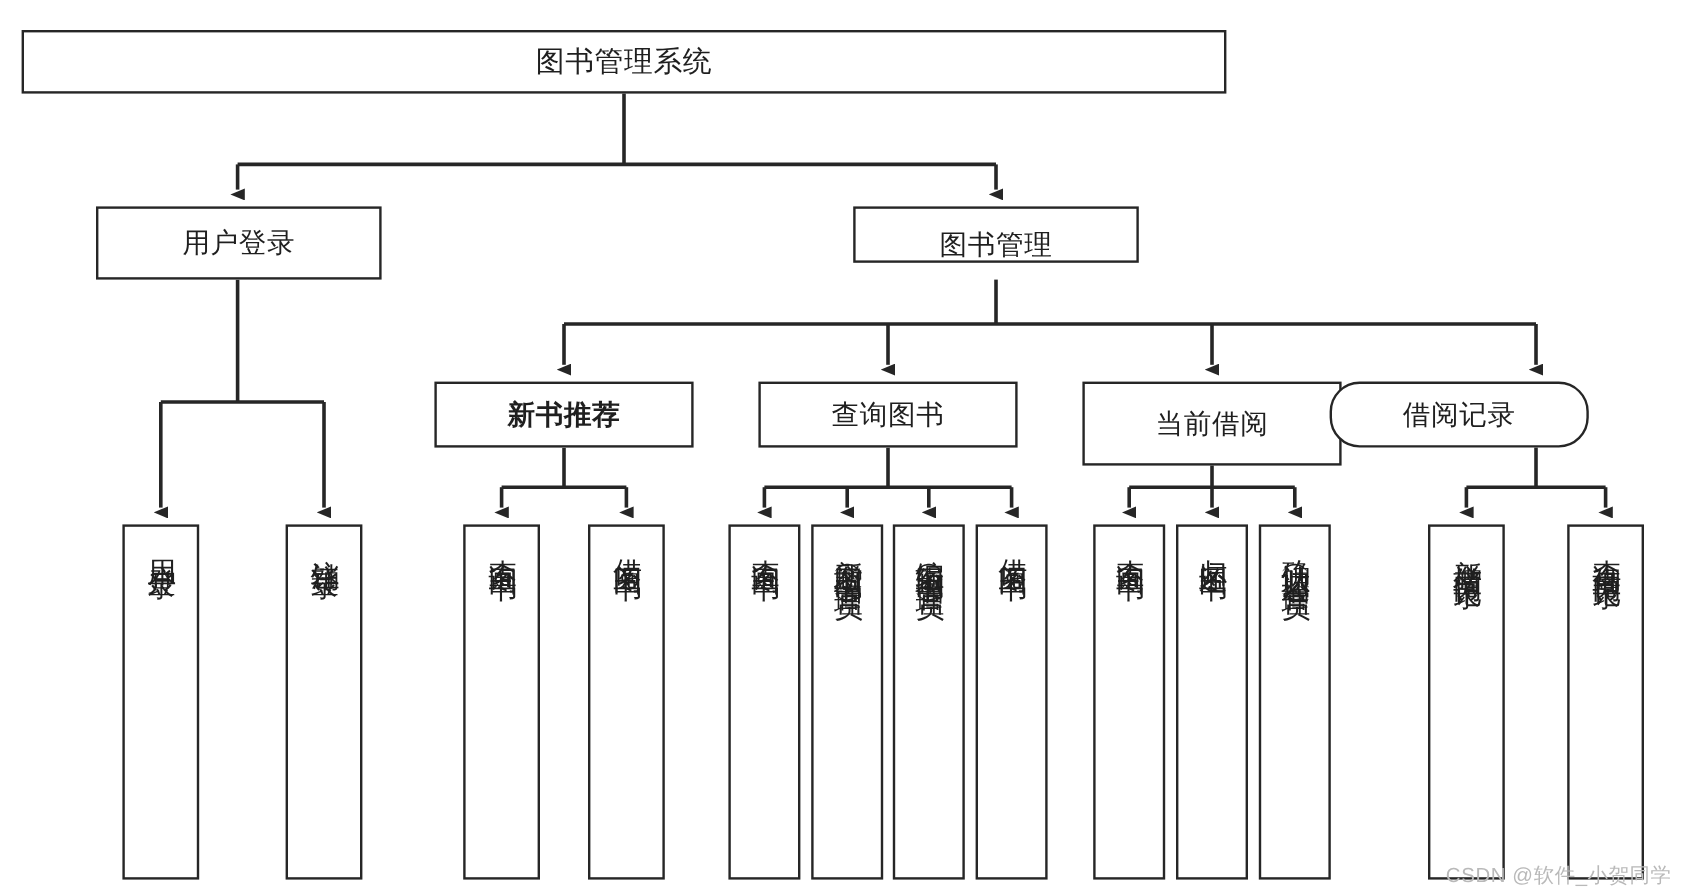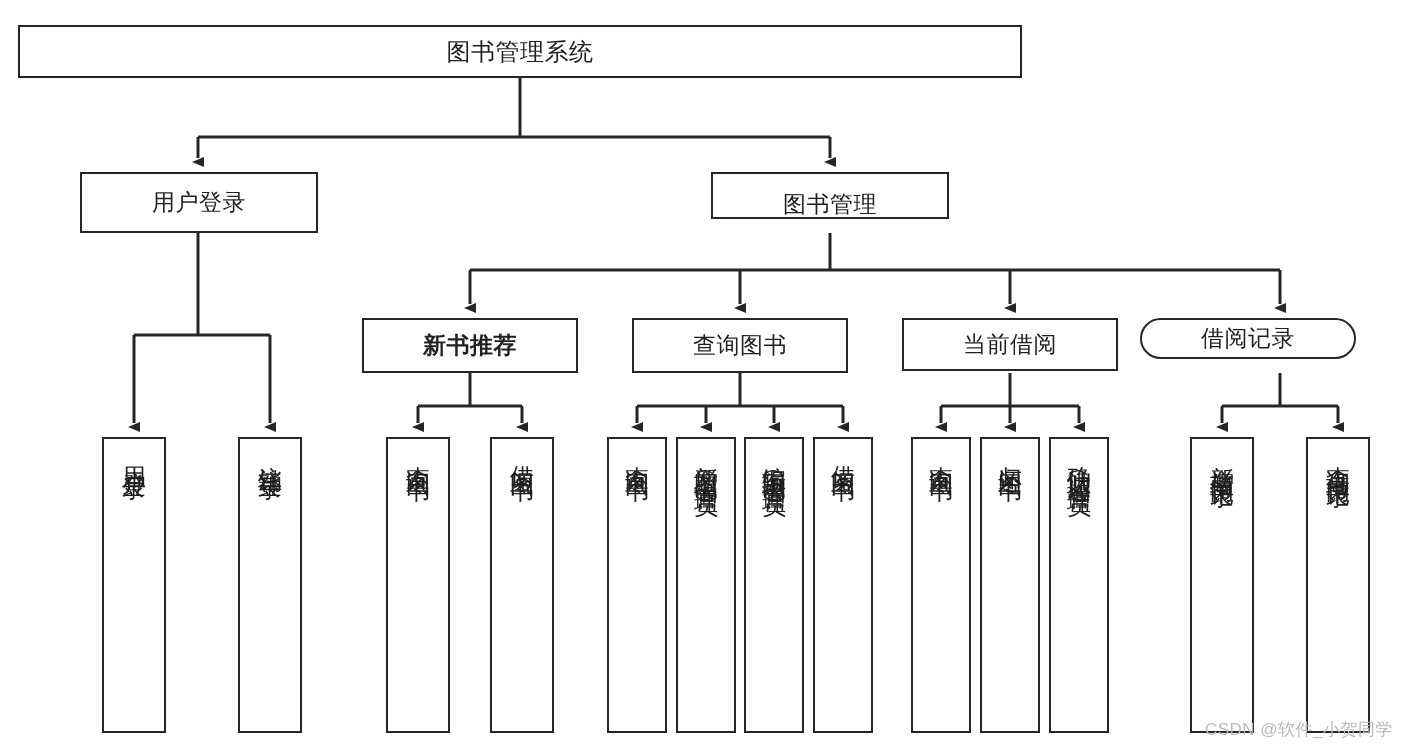--- a/index.html
+++ b/index.html
@@ -131,24 +131,24 @@
   <div class="node" style="left:711px; top:172px; width:238px; height:47px;align-items:flex-end;">
     <span class="label">图书管理</span>
   </div>
 
   <div class="node" style="left:362px; top:318px; width:216px; height:55px;font-weight:bold;">
     <span class="label">新书推荐</span>
   </div>
   <div class="node" style="left:632px; top:318px; width:216px; height:55px;">
     <span class="label">查询图书</span>
   </div>
-  <div class="node" style="left:902px; top:318px; width:216px; height:53px;">
+  <div class="node" style="left:902px; top:318px; width:216px; height:70px;">
     <span class="label">当前借阅</span>
   </div>
-  <div class="node" style="left:1140px; top:318px; width:216px; height:41px;border-radius:25px;">
+  <div class="node" style="left:1108px; top:318px; width:216px; height:55px;border-radius:25px;">
     <span class="label">借阅记录</span>
   </div>
 
   <div class="node leaf" style="left:102px; top:437px; width:64px; height:296px;">
     <span class="label">用户登录</span>
   </div>
   <div class="node leaf" style="left:238px; top:437px; width:64px; height:296px;">
     <span class="label">注销登录</span>
   </div>
 

